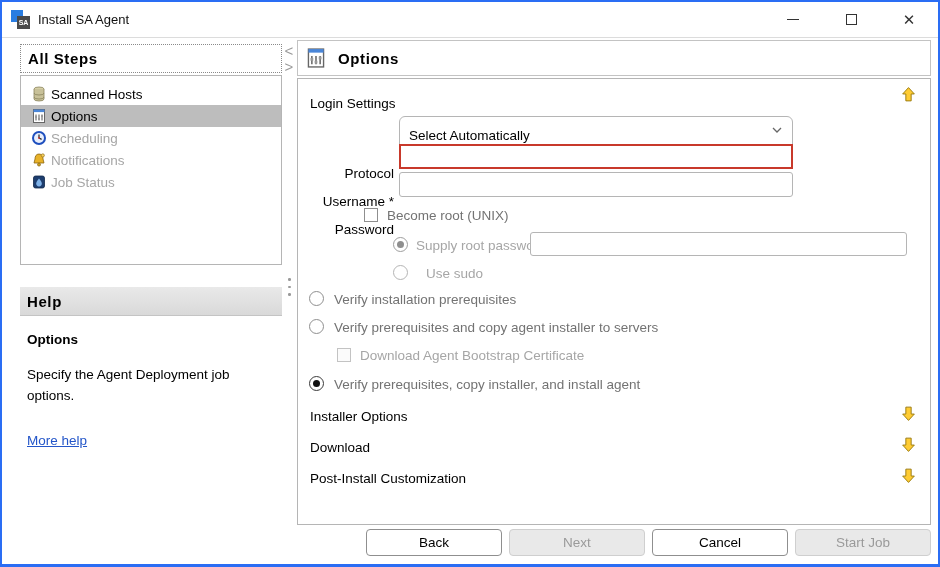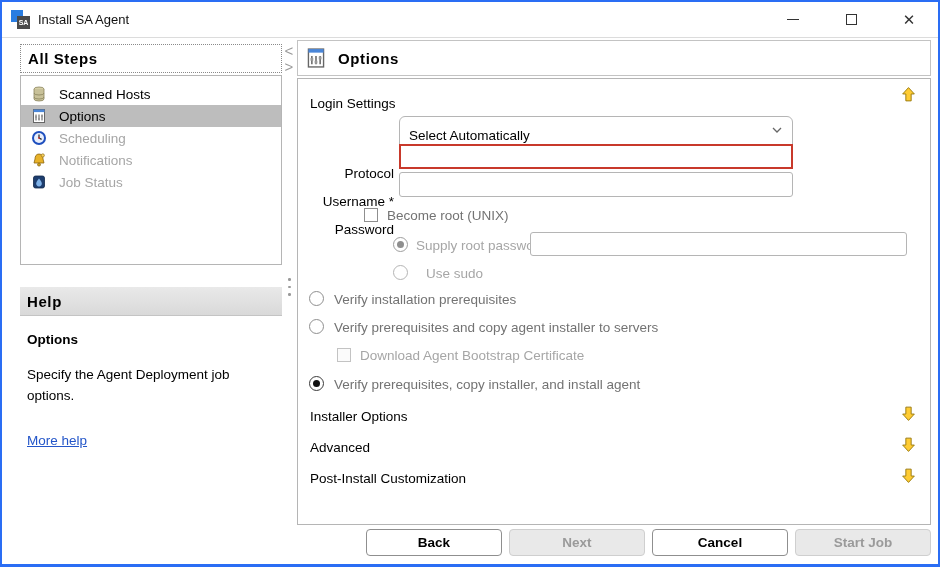--- a/index.html
+++ b/index.html
@@ -32,21 +32,21 @@
   .sidebar{ width:262px; margin:6px 0 0 18px; display:flex; flex-direction:column; }
   .splitter{ width:15px; position:relative; }
   .main{ flex:1; margin:2px 7px 0 0; display:flex; flex-direction:column; }
 
   
   .all-steps-header{
     height:29px; border:1px dotted #8a8a8a; display:flex; align-items:center;
     padding-left:7px; font-size:15px; font-weight:bold; letter-spacing:0.6px; color:#000;
   }
   .steps-box{ border:1px solid #b5b5b5; height:190px; margin-top:2px; padding-top:7px; }
-  .step-item{ height:22px; display:flex; align-items:center; gap:12px; padding-left:10px;
+  .step-item{ height:22px; display:flex; align-items:center; gap:4px; padding-left:10px;
     font-size:13.5px; color:#000; cursor:default; }
   .step-item.selected{ background:#bdbdbd; }
   .step-item.disabled{ color:#a6a6a6; }
   .step-icon{ width:16px; height:16px; flex:0 0 16px; }
 
   .sidebar-gap{ height:22px; }
   .help-header{
     height:29px; background:linear-gradient(#e9e9e9,#d9d9d9); border-bottom:1px solid #c4c4c4;
     display:flex; align-items:center; padding-left:7px;
     font-size:15px; font-weight:bold; letter-spacing:0.6px; color:#000;
@@ -96,21 +96,21 @@
   .radio.sel .dot{ background:#111; }
   .opt-label{ color:#737373; }
   .opt-label.disabled{ color:#a6a6a6; }
 
   .collapse-label{ color:#000; }
   .gold-arrow{ width:17px; height:17px; cursor:pointer; }
 
   
   .footer{ height:34px; display:flex; align-items:center; justify-content:flex-end; gap:7px; }
   .btn{ width:136px; height:27px; border:1px solid #8f8f8f; border-radius:4px; background:#fff;
-    font-size:13.5px; color:#000; display:flex; align-items:center; justify-content:center; cursor:pointer;font-weight:bold; }
+    font-size:13.5px; color:#000; display:flex; align-items:center; justify-content:center; cursor:pointer; }
   .btn.disabled{ background:#e9e9e9; border-color:#cfcfcf; color:#9a9a9a; cursor:default; }
 </style>
 </head>
 <body>
 
 <div class="window">
 
   <div class="titlebar">
     <span class="app-icon">
       <span class="blue-sq"></span>
@@ -268,21 +268,21 @@
         <span class="abs radio sel" style="left:11px; top:297px;">
             <span class="dot"></span>
           </span>
         <span class="abs opt-label" style="left:36px; top:298px;">Verify prerequisites, copy installer, and install agent</span>
 
         <span class="abs collapse-label" style="left:12px; top:330px;">Installer Options</span>
         <svg class="abs gold-arrow" style="right:13px; top:326px;" viewBox="0 0 16 16">
           <path d="M8 14.5 L2.5 8.5 H5.5 V2 H10.5 V8.5 H13.5 Z" fill="#ffcc33" stroke="#9a7b10" stroke-width="0.9"></path>
         </svg>
 
-        <span class="abs collapse-label" style="left:12px; top:361px;">Advanced</span>
+        <span class="abs collapse-label" style="left:12px; top:361px;">Download</span>
         <svg class="abs gold-arrow" style="right:13px; top:357px;" viewBox="0 0 16 16">
           <path d="M8 14.5 L2.5 8.5 H5.5 V2 H10.5 V8.5 H13.5 Z" fill="#ffcc33" stroke="#9a7b10" stroke-width="0.9"></path>
         </svg>
 
         <span class="abs collapse-label" style="left:12px; top:392px;">Post-Install Customization</span>
         <svg class="abs gold-arrow" style="right:13px; top:388px;" viewBox="0 0 16 16">
           <path d="M8 14.5 L2.5 8.5 H5.5 V2 H10.5 V8.5 H13.5 Z" fill="#ffcc33" stroke="#9a7b10" stroke-width="0.9"></path>
         </svg>
 
       </div>

